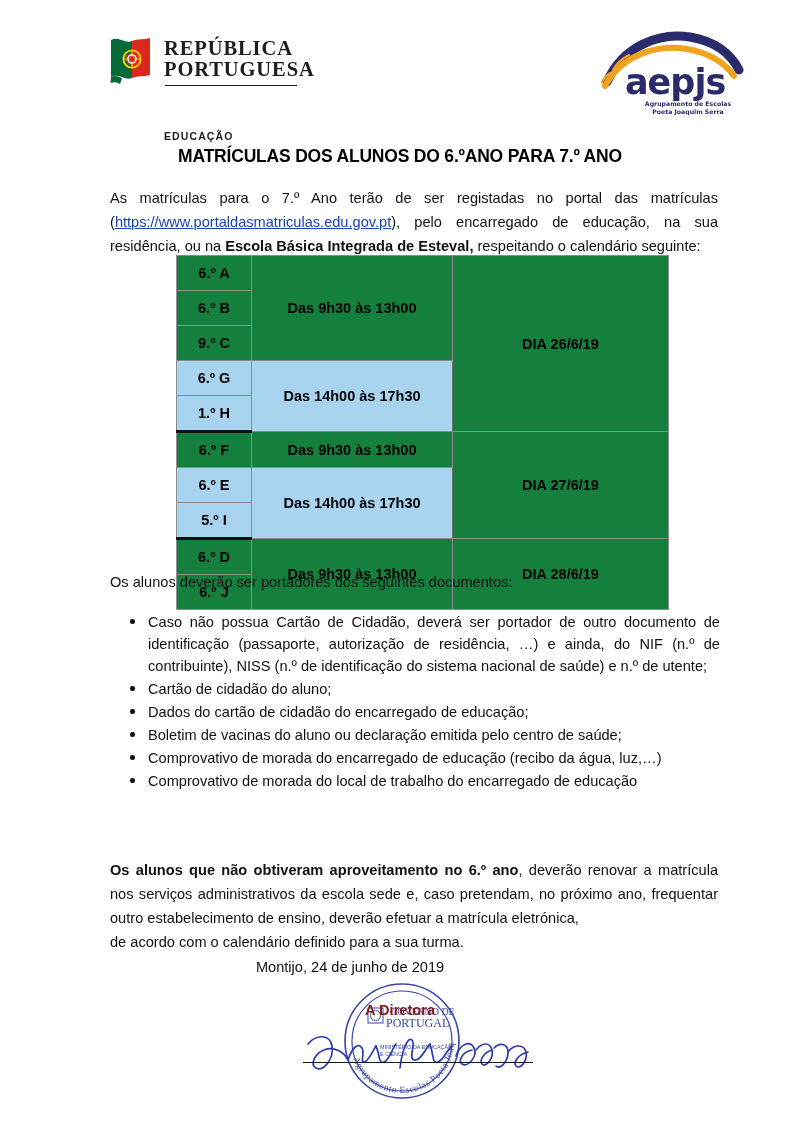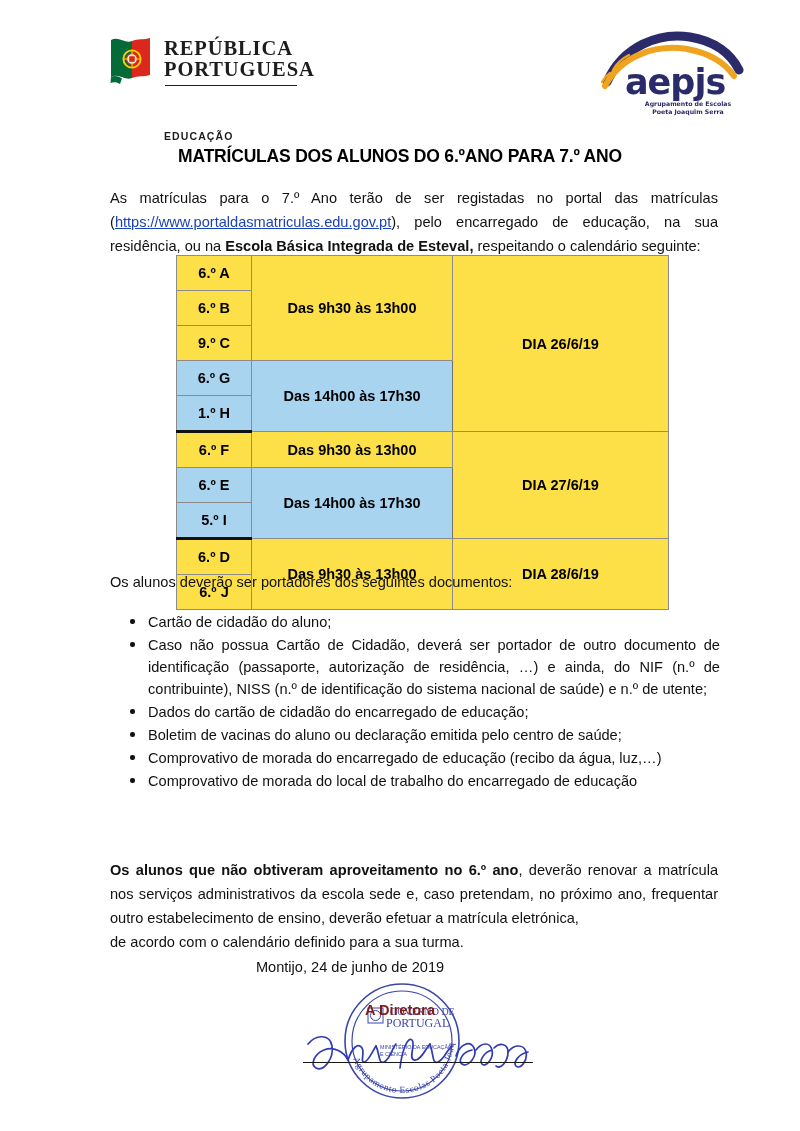--- a/index.html
+++ b/index.html
@@ -137,21 +137,21 @@
     border-collapse: collapse;
     table-layout: fixed;
   }
   .sched td {
     border: 1px solid #8c8c8c;
     font-size: 14.5px;
     font-weight: 700;
     padding: 0;
     height: 34px;
     vertical-align: middle;
-    background: #fde047;
+    background: #15803d;
   }
   .col-class { width: 74px; text-align: center; }
   .col-time  { width: 200px; text-align: center; font-size: 16px; }
   .col-day   { width: 215px; text-align: center; font-size: 16px; }
   td.blue { background: #a8d4f0; }
   tr.thickbottom > td { border-bottom: 3px solid #111111; }
   .sched td.daycell { border-left: 1px solid #6f6f6f; }
 
   
   .docs-intro {
@@ -342,27 +342,27 @@
       </tr>
       <tr>
         <td class="col-class">6.º J</td>
       </tr>
     </tbody>
   </table>
 
   <div class="docs-intro">Os alunos deverão ser portadores dos seguintes documentos:</div>
 
   <div class="bullets">
+    <div class="bullet-row justify-block">
+      <span class="dot"></span>
+      <span>Caso não possua Cartão de Cidadão, deverá ser portador de outro documento de identificação (passaporte, autorização de residência, …) e ainda, do NIF (n.º de contribuinte), NISS (n.º de identificação do sistema nacional de saúde) e n.º de utente;</span>
+    </div>
     <div class="bullet-row">
       <span class="dot"></span>
       <span>Cartão de cidadão do aluno;</span>
-    </div>
-    <div class="bullet-row justify-block">
-      <span class="dot"></span>
-      <span>Caso não possua Cartão de Cidadão, deverá ser portador de outro documento de identificação (passaporte, autorização de residência, …) e ainda, do NIF (n.º de contribuinte), NISS (n.º de identificação do sistema nacional de saúde) e n.º de utente;</span>
     </div>
     <div class="bullet-row">
       <span class="dot"></span>
       <span>Dados do cartão de cidadão do encarregado de educação;</span>
     </div>
     <div class="bullet-row">
       <span class="dot"></span>
       <span>Boletim de vacinas do aluno ou declaração emitida pelo centro de saúde;</span>
     </div>
     <div class="bullet-row">

